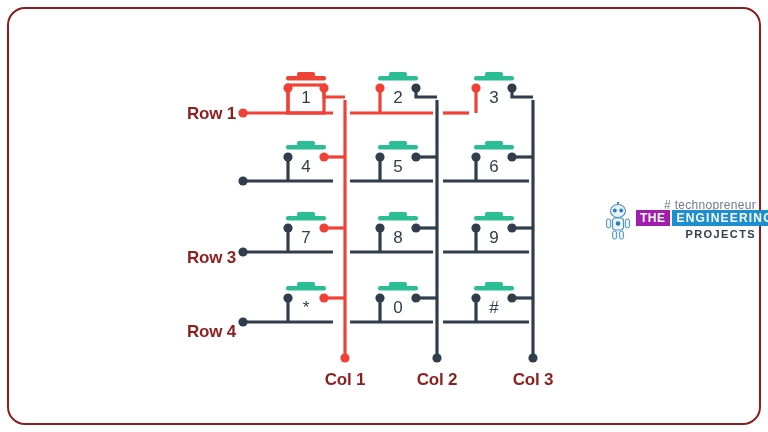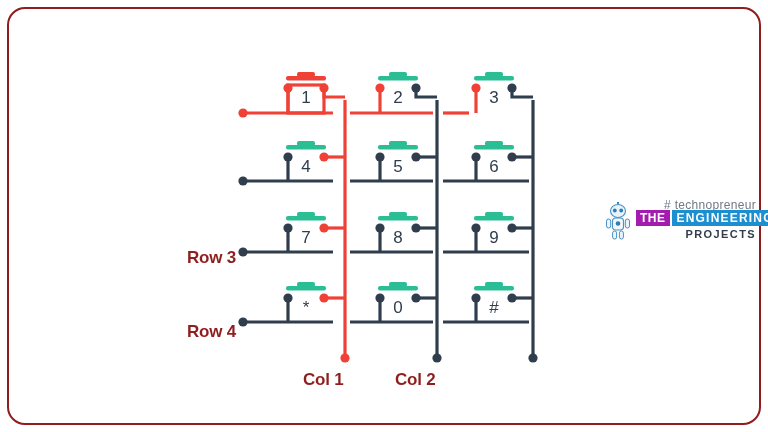--- a/index.html
+++ b/index.html
@@ -30,21 +30,21 @@
   .row-label, .col-label {
     position: absolute;
     font-family: "Liberation Sans", sans-serif;
     font-weight: bold;
     font-size: 17px;
     color: #8e1f1f;
     white-space: nowrap;
     letter-spacing: -0.2px;
   }
   .row-label { text-align: right; }
-  .col-label { text-align: left; }
+  .col-label { text-align: center; }
   .key-digit {
     position: absolute;
     font-family: "Liberation Sans", sans-serif;
     font-size: 17px;
     color: #2f3d4c;
     text-align: center;
     width: 24px;
     line-height: 1;
   }
   
@@ -245,25 +245,27 @@
 
     <g>
       <use href="#cap-shape" transform="translate(494,289)" fill="#2bbd94"></use>
       <path d="M476,298 L476,322" stroke="#2f3d4c" stroke-width="3.2" fill="none"></path>
       <path d="M512,298 L533,298" stroke="#2f3d4c" stroke-width="3.2" fill="none"></path>
       <circle cx="476" cy="298" r="4.6" fill="#2f3d4c"></circle>
       <circle cx="512" cy="298" r="4.6" fill="#2f3d4c"></circle>
     </g>
   </svg>
 
+  <div class="row-label" style="left:108px; top:104px; width:128px;">Row 1</div>
   <div class="row-label" style="left:108px; top:248px; width:128px;">Row 3</div>
   <div class="row-label" style="left:108px; top:322px; width:128px;">Row 4</div>
 
   <div class="col-label" style="left:303px; top:370px; width:84px;">Col 1</div>
   <div class="col-label" style="left:395px; top:370px; width:84px;">Col 2</div>
+  <div class="col-label" style="left:491px; top:370px; width:84px;">Col 3</div>
 
   <div class="key-digit" style="left:294px; top:89px;">1</div>
   <div class="key-digit" style="left:386px; top:89px;">2</div>
   <div class="key-digit" style="left:482px; top:89px;">3</div>
 
   <div class="key-digit" style="left:294px; top:158px;">4</div>
   <div class="key-digit" style="left:386px; top:158px;">5</div>
   <div class="key-digit" style="left:482px; top:158px;">6</div>
 
   <div class="key-digit" style="left:294px; top:229px;">7</div>

